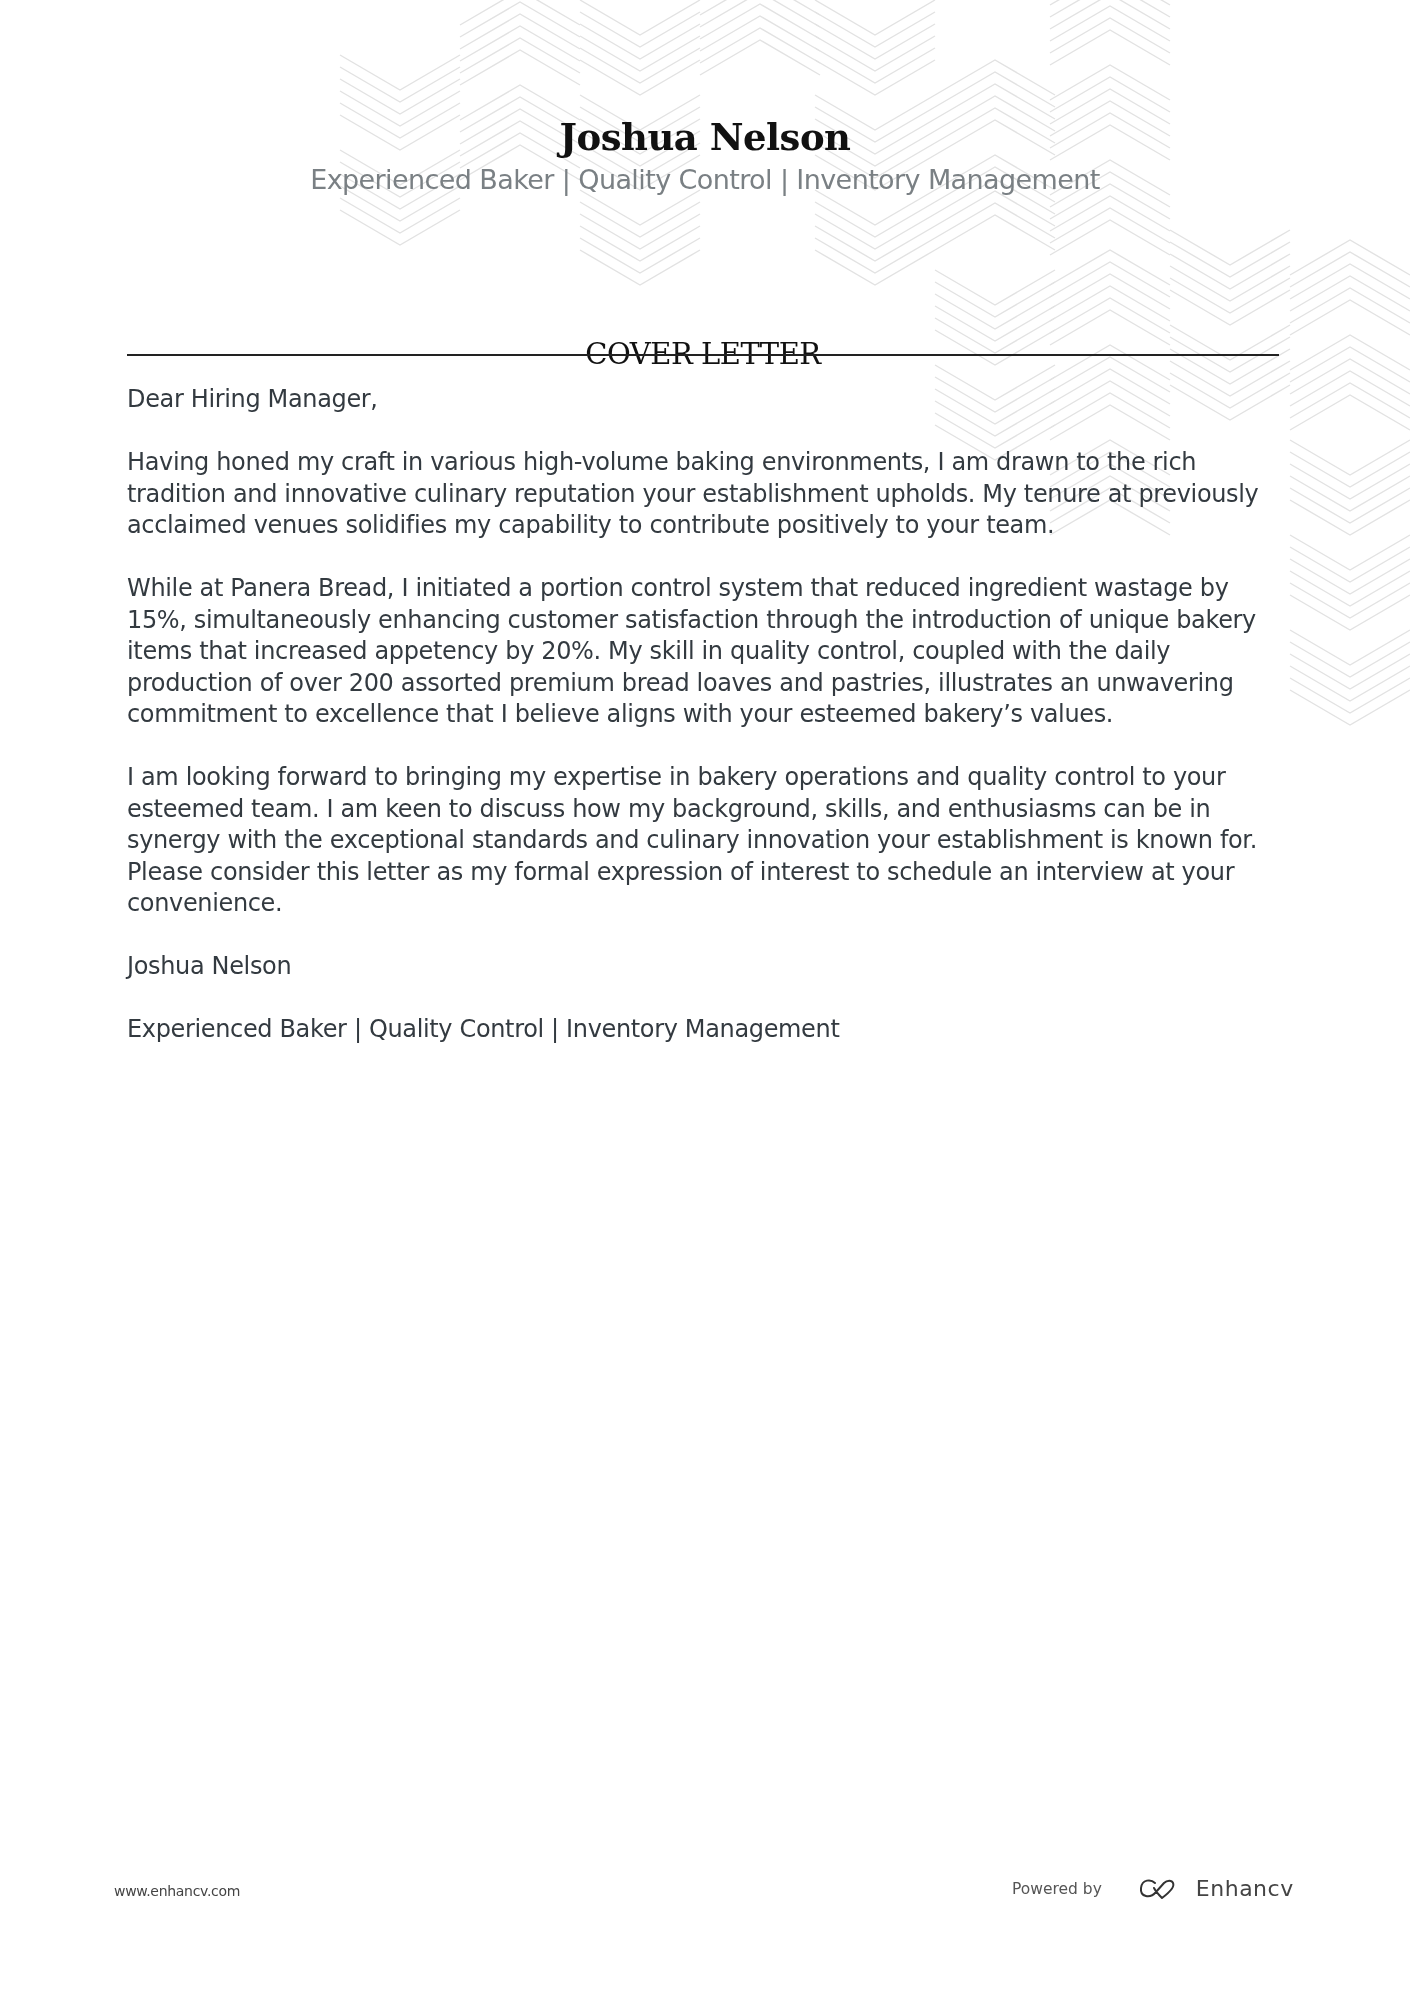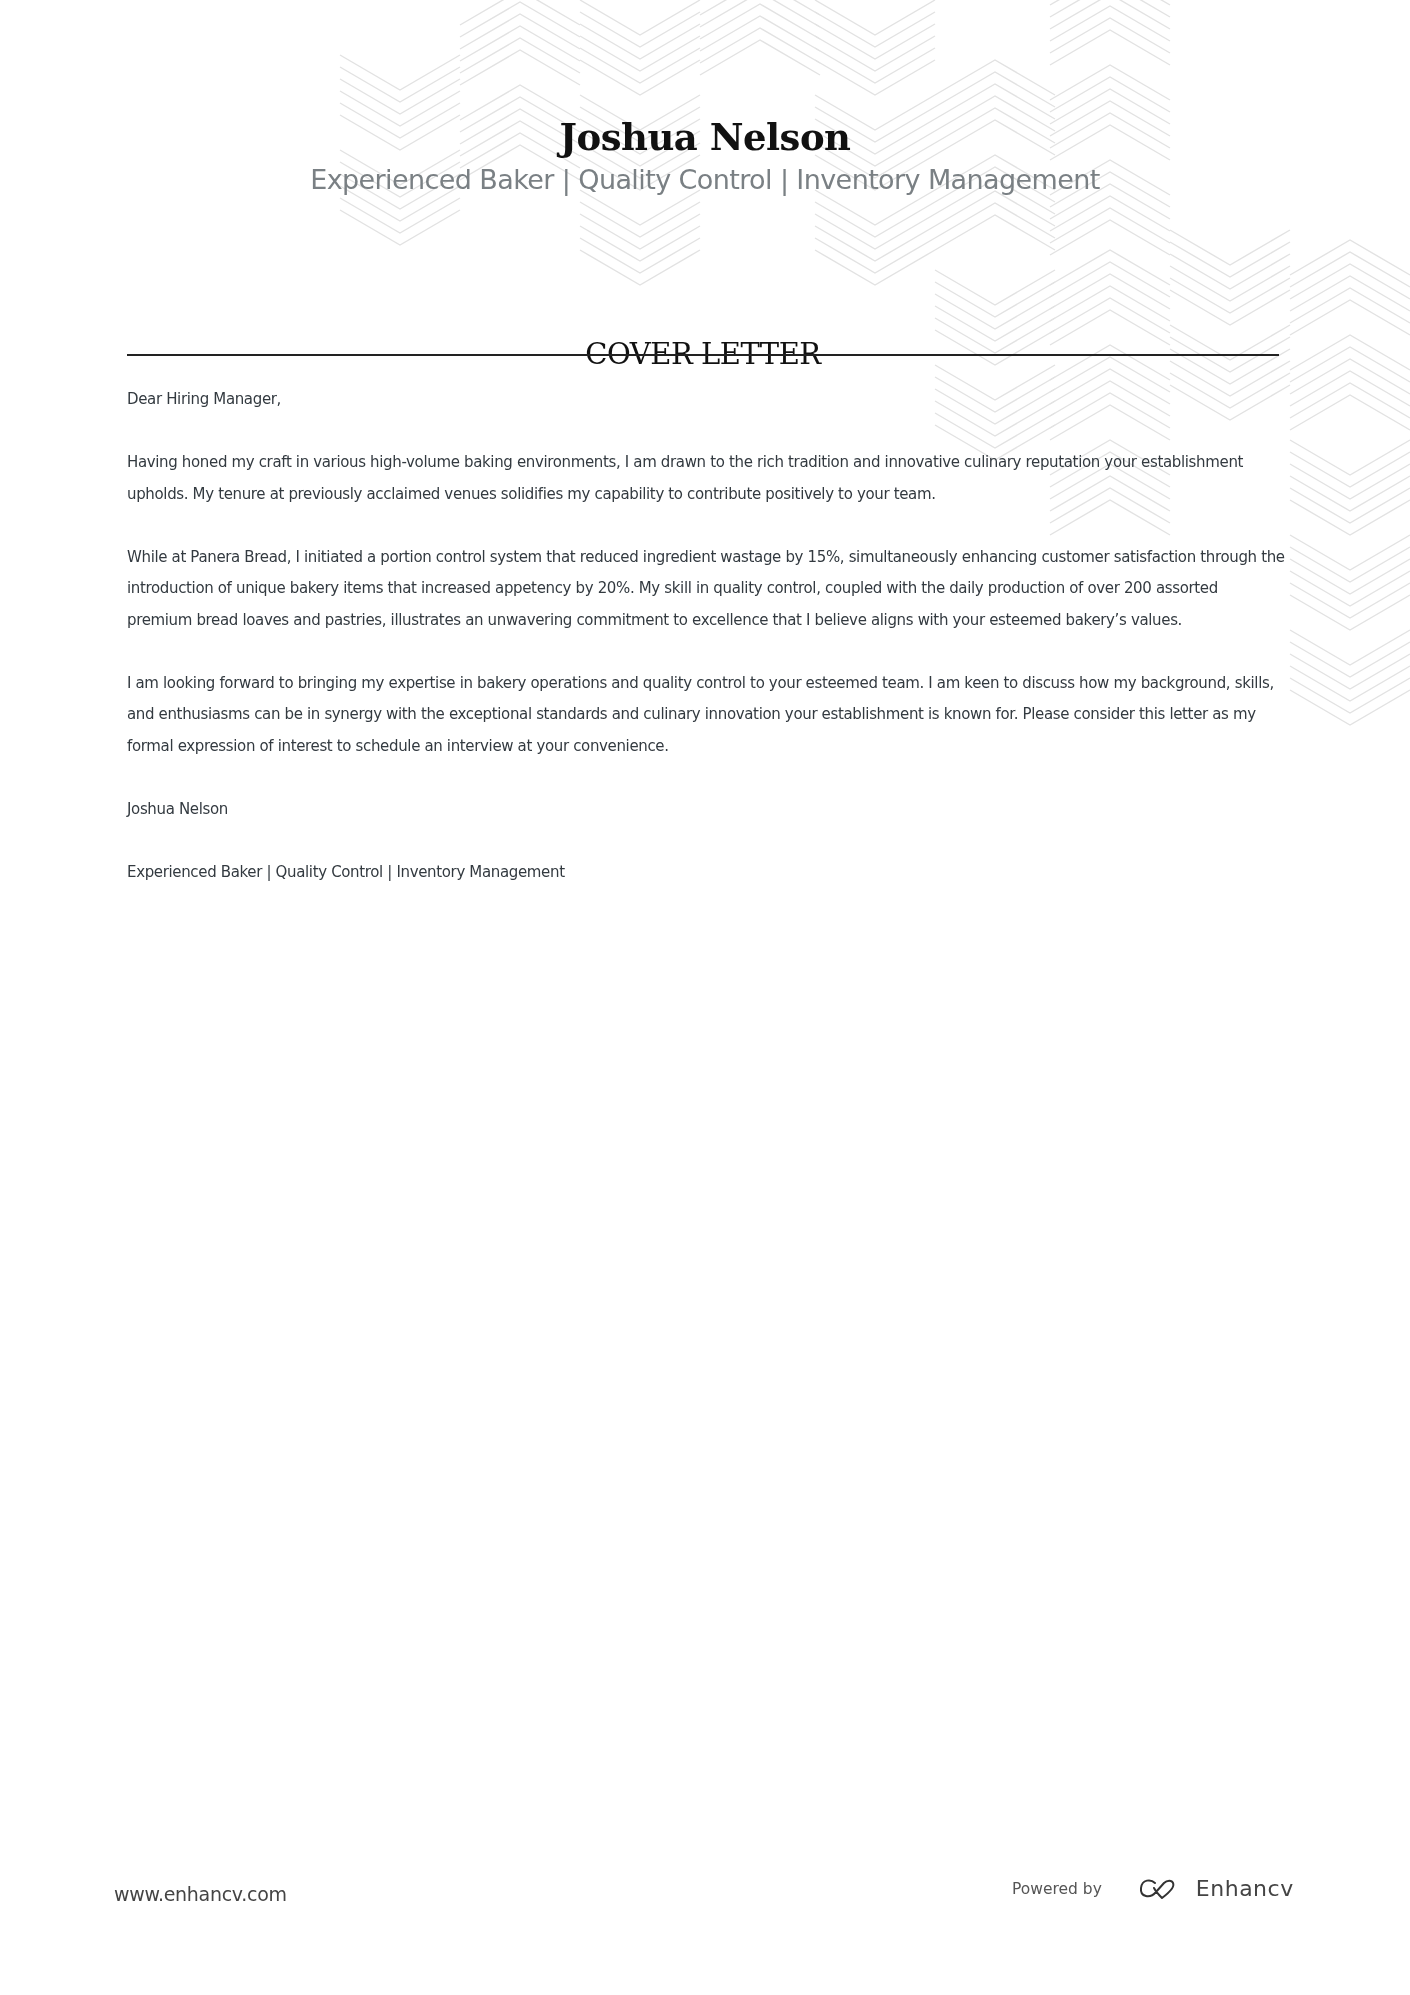--- a/index.html
+++ b/index.html
@@ -6,23 +6,23 @@
   body { width: 1410px; height: 1995px; position: relative; overflow: hidden; font-family: "DejaVu Sans", sans-serif; }
   .bg-pattern { position: absolute; left: 0; top: 0; width: 1410px; height: 760px; pointer-events: none; }
   .page { position: absolute; left: 0; top: 0; width: 1410px; height: 1632px; }
   .header { position: absolute; left: 0; top: 112px; width: 1410px; text-align: center; }
   .name { font-family: "DejaVu Serif", serif; font-weight: bold; font-size: 37px; color: #111; line-height: 50px; letter-spacing: -0.5px; }
   .headline { font-family: "DejaVu Sans", sans-serif; font-size: 27px; color: #7a8084; line-height: 36px; margin-top: 0px; letter-spacing: -0.6px; }
   .contacts { font-family: "DejaVu Sans", sans-serif; font-size: 17.5px; color: #333a40; line-height: 26px; letter-spacing: -0.3px; }
   .contacts .sep { display: inline-block; margin: 0 14px; }
   .section-title { position: absolute; left: 127px; width: 1152px; top: 306px; text-align: center; font-family: "DejaVu Serif", serif; font-size: 29px; color: #111; line-height: 40px; letter-spacing: -0.5px; margin-top: 28px; }
   .rule { position: absolute; left: 127px; width: 1152px; top: 354px; height: 2px; background: #222; }
-  .body { position: absolute; left: 127px; width: 1160px; top: 384px; font-family: "DejaVu Sans", sans-serif; font-size: 15px; color: #333a40; line-height: 31.5px; letter-spacing: -0.35px; }
+  .body { position: absolute; left: 127px; width: 1160px; top: 384px; font-family: "DejaVu Sans", sans-serif; font-size: 24px; color: #333a40; line-height: 31.5px; letter-spacing: -0.35px; }
   .body p { margin: 0 0 31.5px 0; }
-  .footer-left { position: absolute; left: 114px; top: 1883px; font-size: 19px; color: #444; font-family: "DejaVu Sans", sans-serif; letter-spacing: -0.3px; }
+  .footer-left { position: absolute; left: 114px; top: 1883px; font-size: 14px; color: #444; font-family: "DejaVu Sans", sans-serif; letter-spacing: -0.3px; }
   .footer-right { position: absolute; left: 1012px; top: 1876px; display: flex; align-items: center; }
   .powered { font-size: 15.5px; color: #555; font-family: "DejaVu Sans", sans-serif; margin-right: 36px; }
   .logo-icon { width: 46px; height: 22px; margin-right: 12px; }
   .brand { font-size: 22px; color: #444; font-family: "DejaVu Sans", sans-serif; font-weight: normal; letter-spacing: 0.5px; }
 </style>
 </head>
 <body>
 
 <svg class="bg-pattern" width="1410" height="760" viewBox="0 0 1410 760" xmlns="http://www.w3.org/2000/svg">
   <defs>

